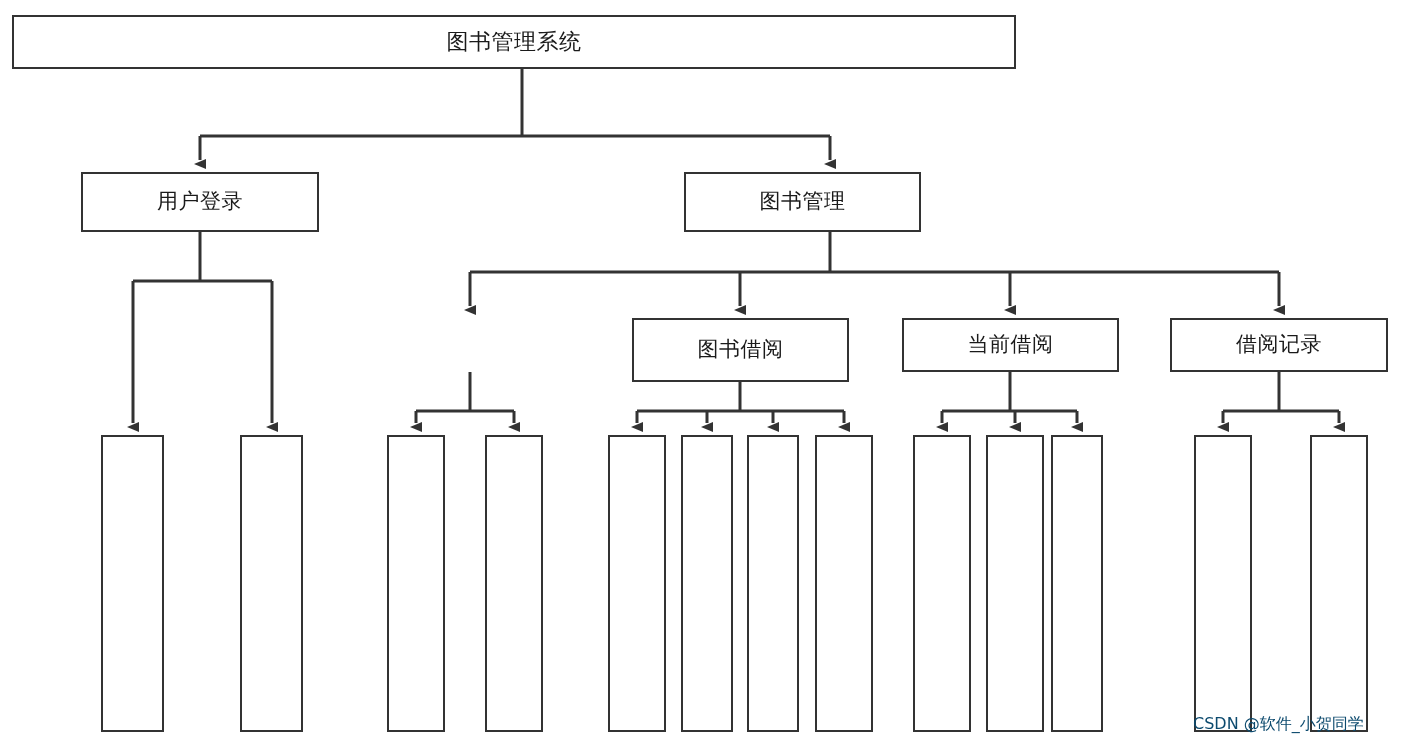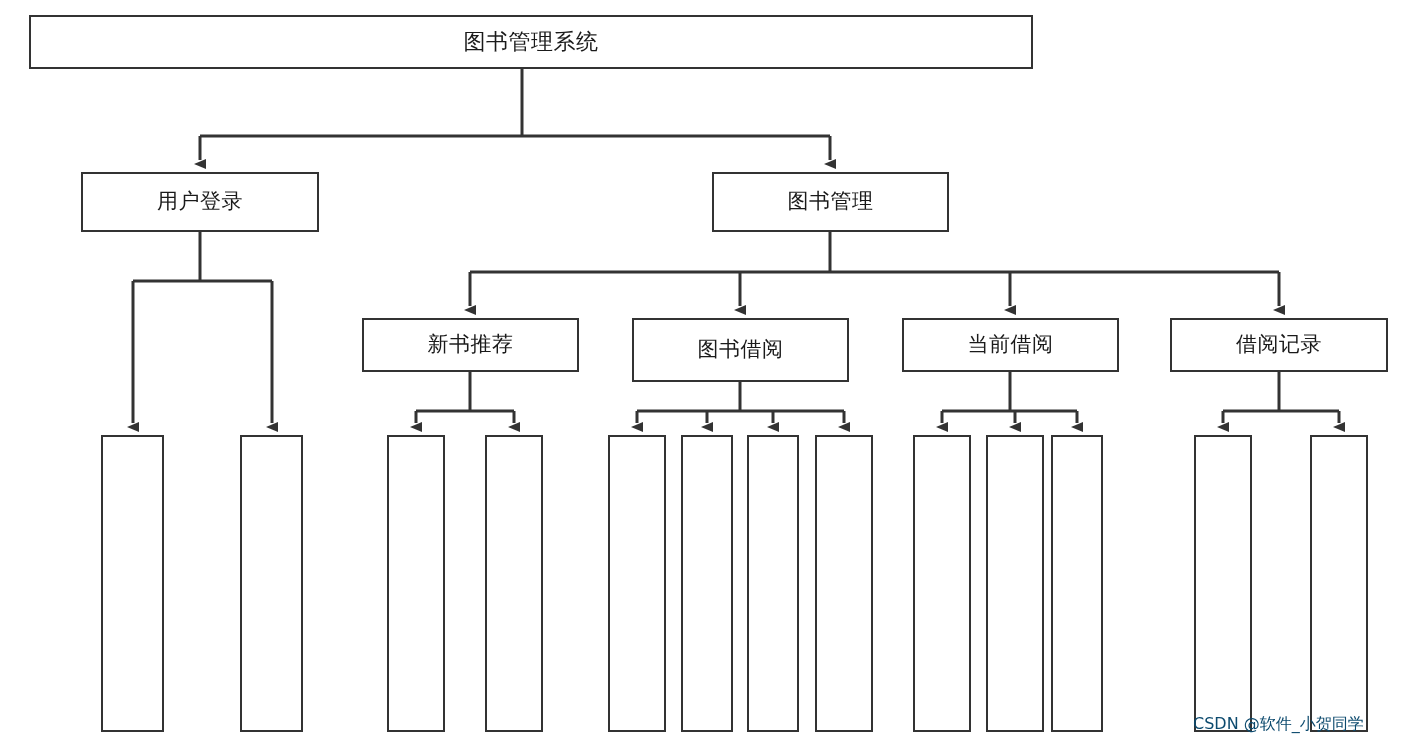--- a/index.html
+++ b/index.html
@@ -129,35 +129,32 @@
       <path d="M1015,411 L1015,423" marker-end="url(#arrow)"></path>
       <path d="M1077,411 L1077,423" marker-end="url(#arrow)"></path>
 
       <path d="M1279,372 L1279,411"></path>
       <path d="M1223,411 L1339,411"></path>
       <path d="M1223,411 L1223,423" marker-end="url(#arrow)"></path>
       <path d="M1339,411 L1339,423" marker-end="url(#arrow)"></path>
     </g>
   </svg>
 
-  <div class="node horiz root" style="left:29px; top:15px; width:1004px; height:54px;">
+  <div class="node horiz root" style="left:12px; top:15px; width:1004px; height:54px;">
     <span class="label">图书管理系统</span>
   </div>
 
   <div class="node horiz" style="left:81px; top:172px; width:238px; height:60px;">
     <span class="label">用户登录</span>
   </div>
 
-  <div class="node horiz" style="left:712px; top:172px; width:237px; height:60px;">
+  <div class="node horiz" style="left:684px; top:172px; width:237px; height:60px;">
     <span class="label">图书管理</span>
   </div>
 
-  <div class="node horiz" style="left:362px; top:318px; width:217px; height:54px;">
-    <span class="label">新书推荐</span>
-  </div>
 
   <div class="node horiz" style="left:632px; top:318px; width:217px; height:64px;">
     <span class="label">图书借阅</span>
   </div>
 
   <div class="node horiz" style="left:902px; top:318px; width:217px; height:54px;">
     <span class="label">当前借阅</span>
   </div>
 
   <div class="node horiz" style="left:1170px; top:318px; width:218px; height:54px;">

